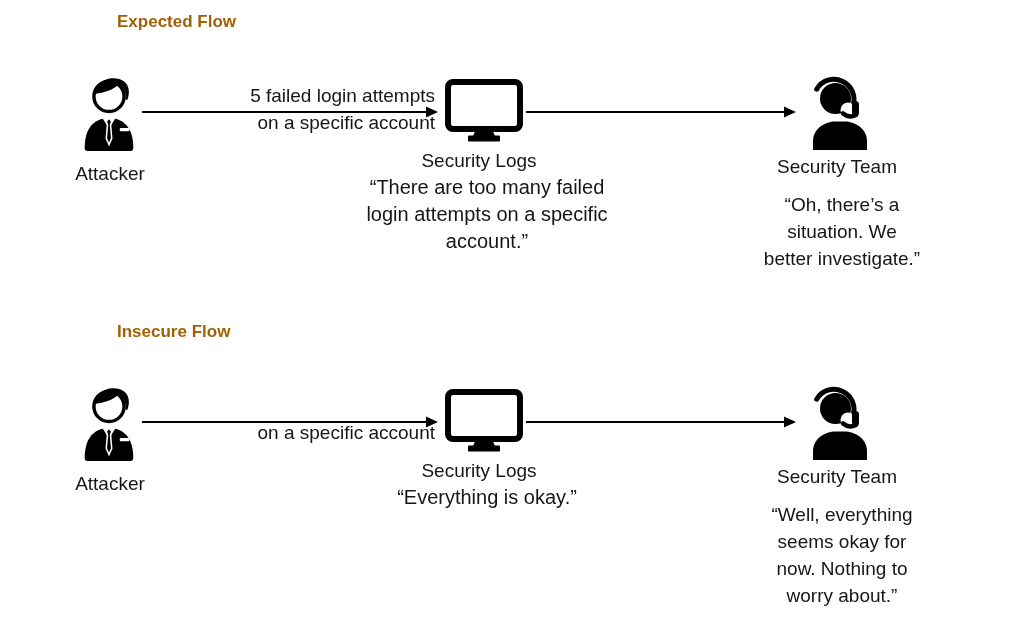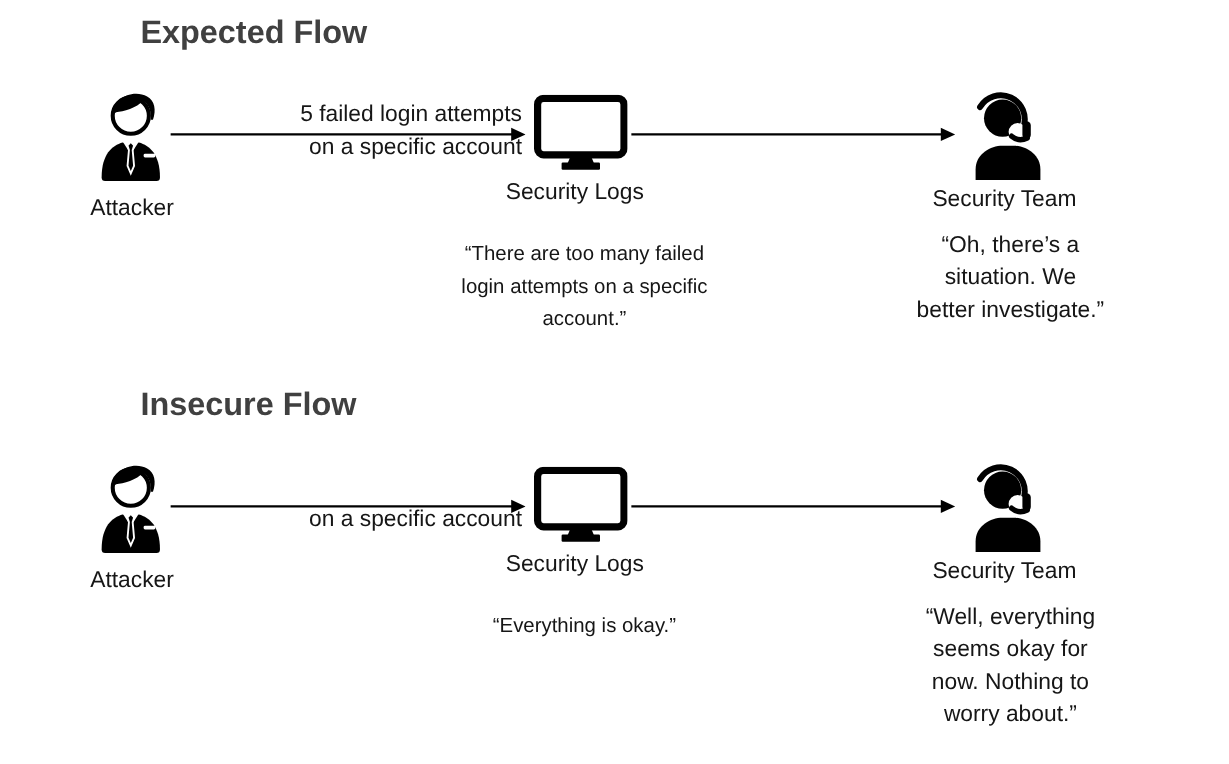--- a/index.html
+++ b/index.html
@@ -11,21 +11,21 @@
     font-family: "Liberation Sans", sans-serif;
     color: #161616;
     overflow: hidden;
   }
   .flow { position: absolute; left: 0; width: 1024px; height: 327px; }
   .flow-0 { top: 0; }
   .flow-1 { top: 310px; }
 
   .flow-title {
     position: absolute; left: 117px; top: 12px; margin: 0;
-    font-size: 27px; font-weight: bold; white-space: nowrap; color: #404040;
+    font-size: 17px; font-weight: bold; white-space: nowrap; color: #a16207;
   }
 
   .attacker-icon { position: absolute; left: 74px; top: 73px; width: 70px; height: 78px; }
   .attacker-label {
     position: absolute; left: 50px; top: 163px; width: 120px;
     text-align: center; font-size: 19px; white-space: nowrap;
   }
 
   .arrow { position: absolute; height: 14px; }
   .arrow-1 { left: 142px; top: 105px; width: 296px; }
@@ -37,22 +37,22 @@
   }
   .arrow-text1 { top: 85px; }
   .arrow-text2 { top: 112px; }
 
   .monitor-icon { position: absolute; left: 445px; top: 79px; width: 78px; height: 64px; }
   .logs-label {
     position: absolute; left: 379px; top: 150px; width: 200px;
     text-align: center; font-size: 19px; white-space: nowrap;
   }
   .logs-quote {
-    position: absolute; left: 347px; top: 198px; width: 280px;
-    text-align: center; font-size: 17px; line-height: 27px;
+    position: absolute; left: 347px; top: 174px; width: 280px;
+    text-align: center; font-size: 20px; line-height: 27px;
   }
 
   .team-icon { position: absolute; left: 804px; top: 72px; width: 72px; height: 78px; }
   .team-label {
     position: absolute; left: 737px; top: 156px; width: 200px;
     text-align: center; font-size: 19px; white-space: nowrap;
   }
   .team-quote {
     position: absolute; left: 742px; top: 191px; width: 200px;
     text-align: center; font-size: 19px; line-height: 27px;

